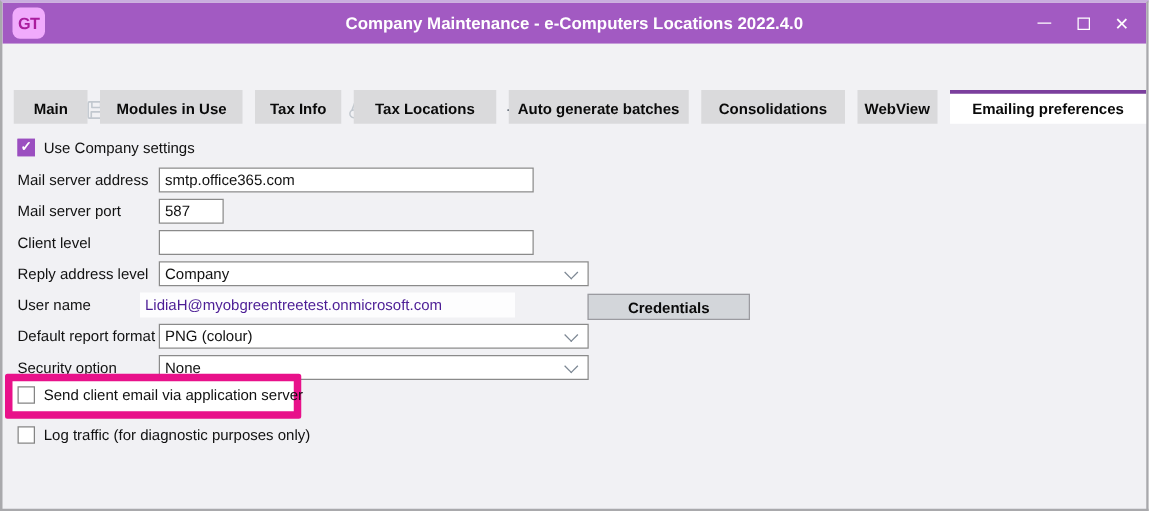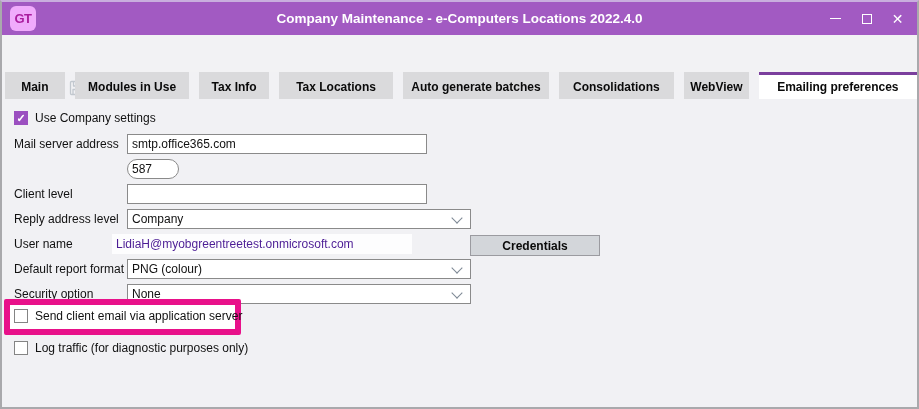--- a/index.html
+++ b/index.html
@@ -29,37 +29,37 @@
   .min-glyph { display:block; width:11px; height:0; border-top:1.6px solid #fff; }
   .max-glyph { display:block; width:10px; height:10px; border:1.4px solid #fff; }
   .close-glyph { font-size:14px; line-height:1; }
   
   .toolbar { position:absolute; left:0; top:33px; right:0; height:37px; background:#f2f2f4; }
   .tool { position:absolute; top:41px; width:24px; height:24px; display:flex; align-items:center; justify-content:center; }
   .tool.on  { color:#4d5866; }
   .tool.off { color:#c2c8cf; }
   .help-circle { width:16px; height:16px; border:1.4px solid currentColor; border-radius:50%; display:flex; align-items:center; justify-content:center; font-size:10px; font-weight:bold; }
   
-  .tabstrip { position:absolute; left:0; top:70px; right:0; height:27px; display:flex; padding-left:3px; gap:10px; }
+  .tabstrip { position:absolute; left:0; top:70px; right:0; height:27px; display:flex; padding-left:9px; gap:10px; }
   .tab {
     background:#dadadc; color:#0a0a0a; font-size:12px; font-weight:bold;
     display:flex; align-items:center; justify-content:center;
     border-top:3px solid transparent; height:27px;
   }
   .tab.active { background:#ffffff; border-top:3px solid #7b3f9d; }
   
   .content { position:absolute; left:0; top:97px; right:0; bottom:0; font-size:12px; color:#111; }
   .frow { position:absolute; left:0; right:0; height:20px; }
   .flabel { position:absolute; left:12px; line-height:20px; white-space:nowrap; }
   .tfield {
     position:absolute; left:125px; height:20px; width:300px;
     border:1px solid #8a8a8a; background:#fff; font-family:"Liberation Sans",sans-serif;
     font-size:12px; padding:0 4px; color:#111;
   }
-  .tfield.short { width:52px;border-radius:10px; }
+  .tfield.short { width:52px; }
   .dropdown {
     position:absolute; left:125px; height:20px; width:344px;
     border:1px solid #8a8a8a; background:#fff; line-height:18px; padding-left:4px;
   }
   .chev { position:absolute; right:9px; top:4px; width:8px; height:8px;
     border-right:1.6px solid #7d8894; border-bottom:1.6px solid #7d8894; transform:rotate(45deg); }
   .readonly-field {
     position:absolute; left:110px; height:20px; width:300px;
     background:#fdfdfe; line-height:20px; padding-left:4px; color:#4c1d95;
   }
@@ -210,20 +210,21 @@
       <span class="cb checked">✓</span>
       <span class="cblabel">Use Company settings</span>
     </div>
 
     <div class="frow" style="top:35px">
       <span class="flabel">Mail server address</span>
       <input class="tfield" value="smtp.office365.com" style="">
     </div>
 
     <div class="frow" style="top:60px">
+      <span class="flabel">Mail server port</span>
       <input class="tfield short" value="587" style="">
     </div>
 
     <div class="frow" style="top:85px">
       <span class="flabel">Client level</span>
       <input class="tfield" value="" style="">
     </div>
 
     <div class="frow" style="top:110px">
       <span class="flabel">Reply address level</span>

